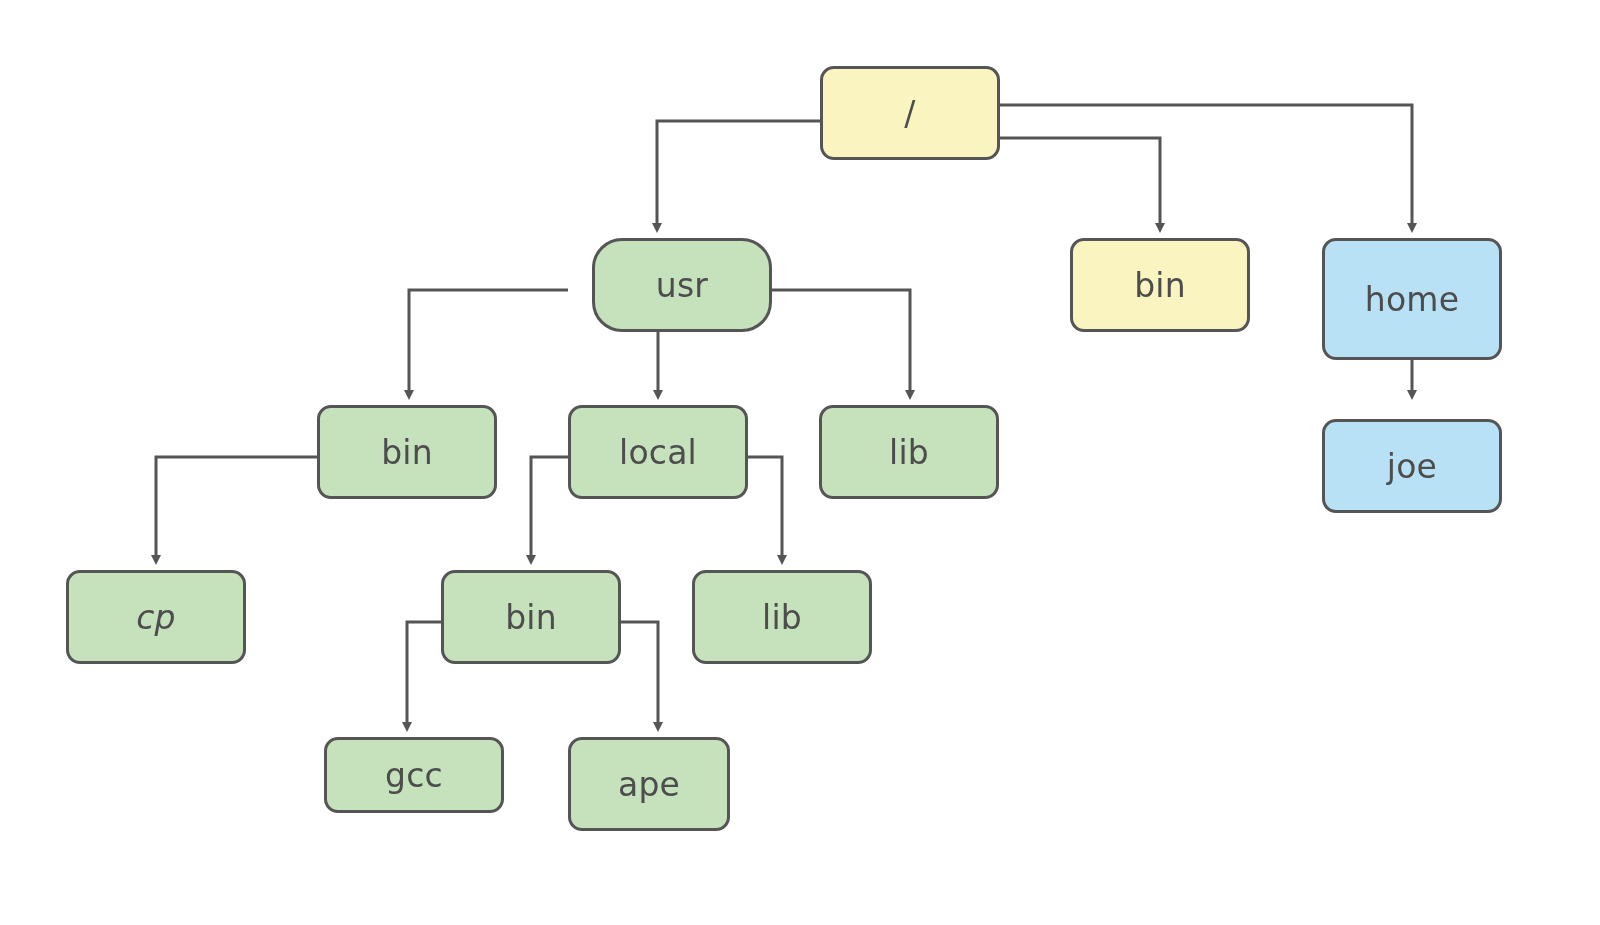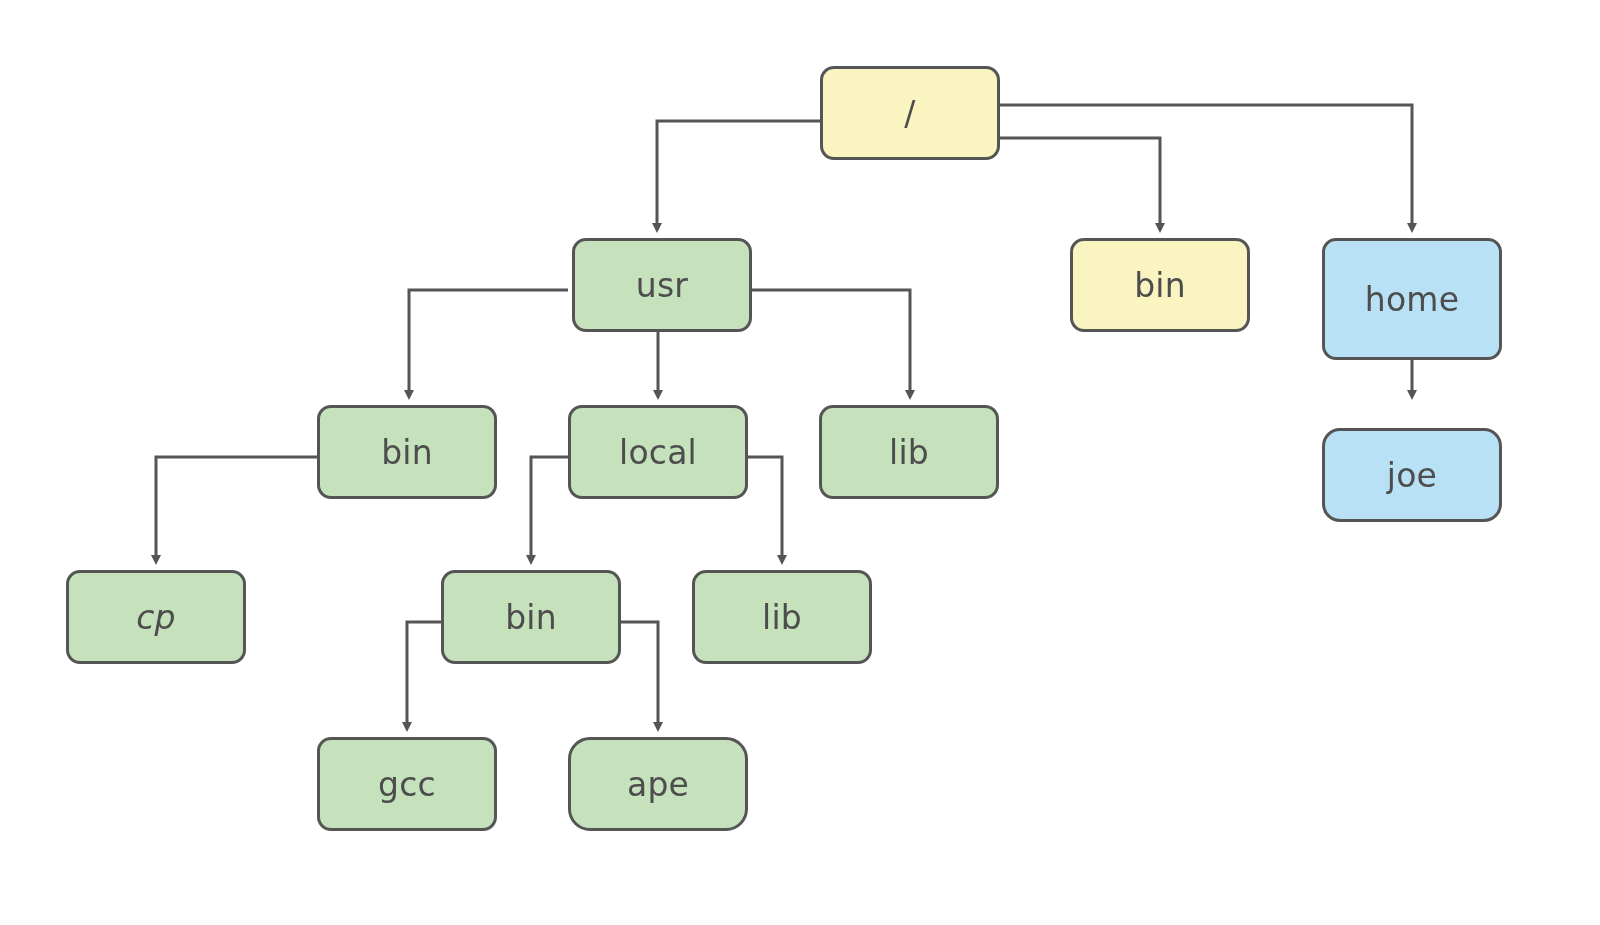--- a/index.html
+++ b/index.html
@@ -67,50 +67,50 @@
         <path d="M 568 457 L 531 457 L 531 560" fill="none" stroke="#555555" stroke-width="3" stroke-linecap="butt" stroke-linejoin="miter" marker-end="url(#arrowhead)"></path>
         <path d="M 748 457 L 782 457 L 782 560" fill="none" stroke="#555555" stroke-width="3" stroke-linecap="butt" stroke-linejoin="miter" marker-end="url(#arrowhead)"></path>
         <path d="M 441 622 L 407 622 L 407 727" fill="none" stroke="#555555" stroke-width="3" stroke-linecap="butt" stroke-linejoin="miter" marker-end="url(#arrowhead)"></path>
         <path d="M 621 622 L 658 622 L 658 727" fill="none" stroke="#555555" stroke-width="3" stroke-linecap="butt" stroke-linejoin="miter" marker-end="url(#arrowhead)"></path>
       </g>
   </svg>
   <div id="node-group">
       <div class="node fill-yellow" style="left: 820px; top: 66px; width: 180px; height: 94px;">
         <span class="node-label">/</span>
       </div>
-      <div class="node fill-green" style="left: 572px; top: 238px; width: 180px; height: 94px;">
+      <div class="node fill-green" style="left: 592px; top: 238px; width: 180px; height: 94px; border-radius: 30px;">
         <span class="node-label">usr</span>
       </div>
       <div class="node fill-yellow" style="left: 1070px; top: 238px; width: 180px; height: 94px;">
         <span class="node-label">bin</span>
       </div>
       <div class="node fill-blue" style="left: 1322px; top: 238px; width: 180px; height: 122px;">
         <span class="node-label">home</span>
       </div>
       <div class="node fill-green" style="left: 317px; top: 405px; width: 180px; height: 94px;">
         <span class="node-label">bin</span>
       </div>
       <div class="node fill-green" style="left: 568px; top: 405px; width: 180px; height: 94px;">
         <span class="node-label">local</span>
       </div>
       <div class="node fill-green" style="left: 819px; top: 405px; width: 180px; height: 94px;">
         <span class="node-label">lib</span>
       </div>
-      <div class="node fill-blue" style="left: 1322px; top: 428px; width: 180px; height: 94px; border-radius: 18px;">
+      <div class="node fill-blue" style="left: 1322px; top: 419px; width: 180px; height: 94px;">
         <span class="node-label">joe</span>
       </div>
       <div class="node fill-green" style="left: 66px; top: 570px; width: 180px; height: 94px; font-style: italic;">
         <span class="node-label">cp</span>
       </div>
       <div class="node fill-green" style="left: 441px; top: 570px; width: 180px; height: 94px;">
         <span class="node-label">bin</span>
       </div>
       <div class="node fill-green" style="left: 692px; top: 570px; width: 180px; height: 94px;">
         <span class="node-label">lib</span>
       </div>
-      <div class="node fill-green" style="left: 317px; top: 737px; width: 180px; height: 94px;">
+      <div class="node fill-green" style="left: 324px; top: 737px; width: 180px; height: 76px;">
         <span class="node-label">gcc</span>
       </div>
-      <div class="node fill-green" style="left: 568px; top: 737px; width: 180px; height: 94px; border-radius: 22px;">
+      <div class="node fill-green" style="left: 568px; top: 737px; width: 162px; height: 94px;">
         <span class="node-label">ape</span>
       </div>
     </div>
 </div>
 
 </body></html>

